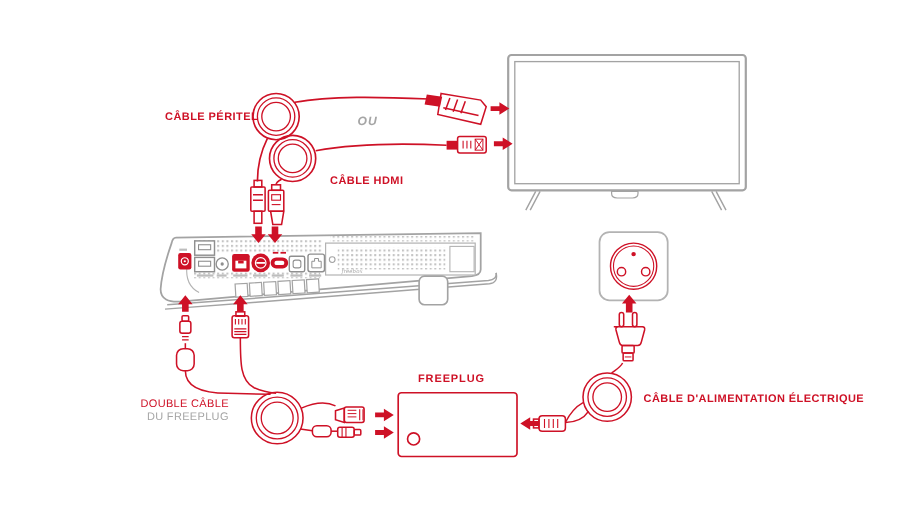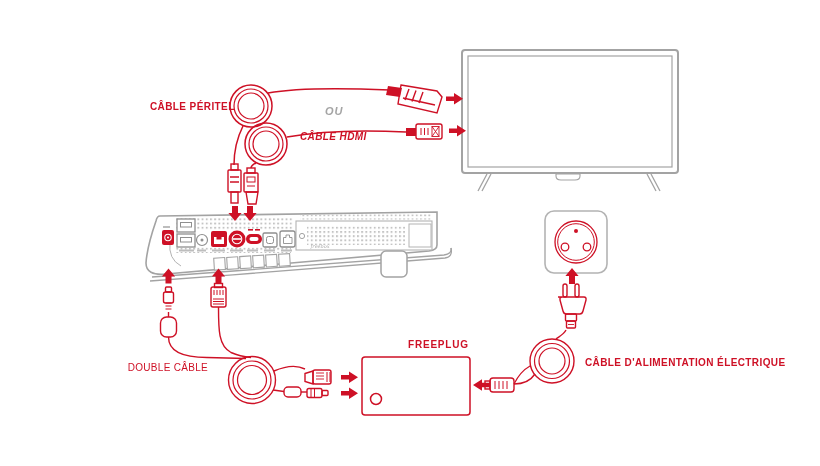--- a/index.html
+++ b/index.html
@@ -249,21 +249,22 @@
     <path d="M215.5 283.5 v-7 h-3.6 l6.6 -8 6.6 8 h-3.6 v7 z"></path>
     <path d="M341 375 h8 v-3.5 l9 5.7 -9 5.7 v-3.5 h-8 z"></path>
     <path d="M341 391 h8 v-3.5 l9 5.7 -9 5.7 v-3.5 h-8 z"></path>
     <path d="M490 382.8 h-8 v-3.5 l-9 5.7 9 5.7 v-3.5 h8 z"></path>
     <path d="M569 284 v-8 h-3.6 l6.6 -8 6.6 8 h-3.6 v8 z"></path>
   </g>
 </svg>
 
   <div class="lbl" style="left:150px;top:101px;">CÂBLE PÉRITEL</div>
   <div class="lbl gray" style="left:325px;top:105px;font-size:11px;letter-spacing:1px;">OU</div>
-  <div class="lbl" style="left:300px;top:131px;font-style:italic;">CÂBLE HDMI</div>
+  <div class="lbl" style="left:300px;top:159px;">CÂBLE HDMI</div>
 
   <div class="dc">
     <div>DOUBLE CÂBLE</div>
+    <div class="gray">DU FREEPLUG</div>
   </div>
 
-  <div class="lbl" style="left:408px;top:339px;letter-spacing:.8px;">FREEPLUG</div>
+  <div class="lbl" style="left:380px;top:339px;letter-spacing:.8px;">FREEPLUG</div>
   <div class="lbl" style="left:585px;top:357px;">CÂBLE D'ALIMENTATION ÉLECTRIQUE</div>
 </div>
 
 </body></html>

